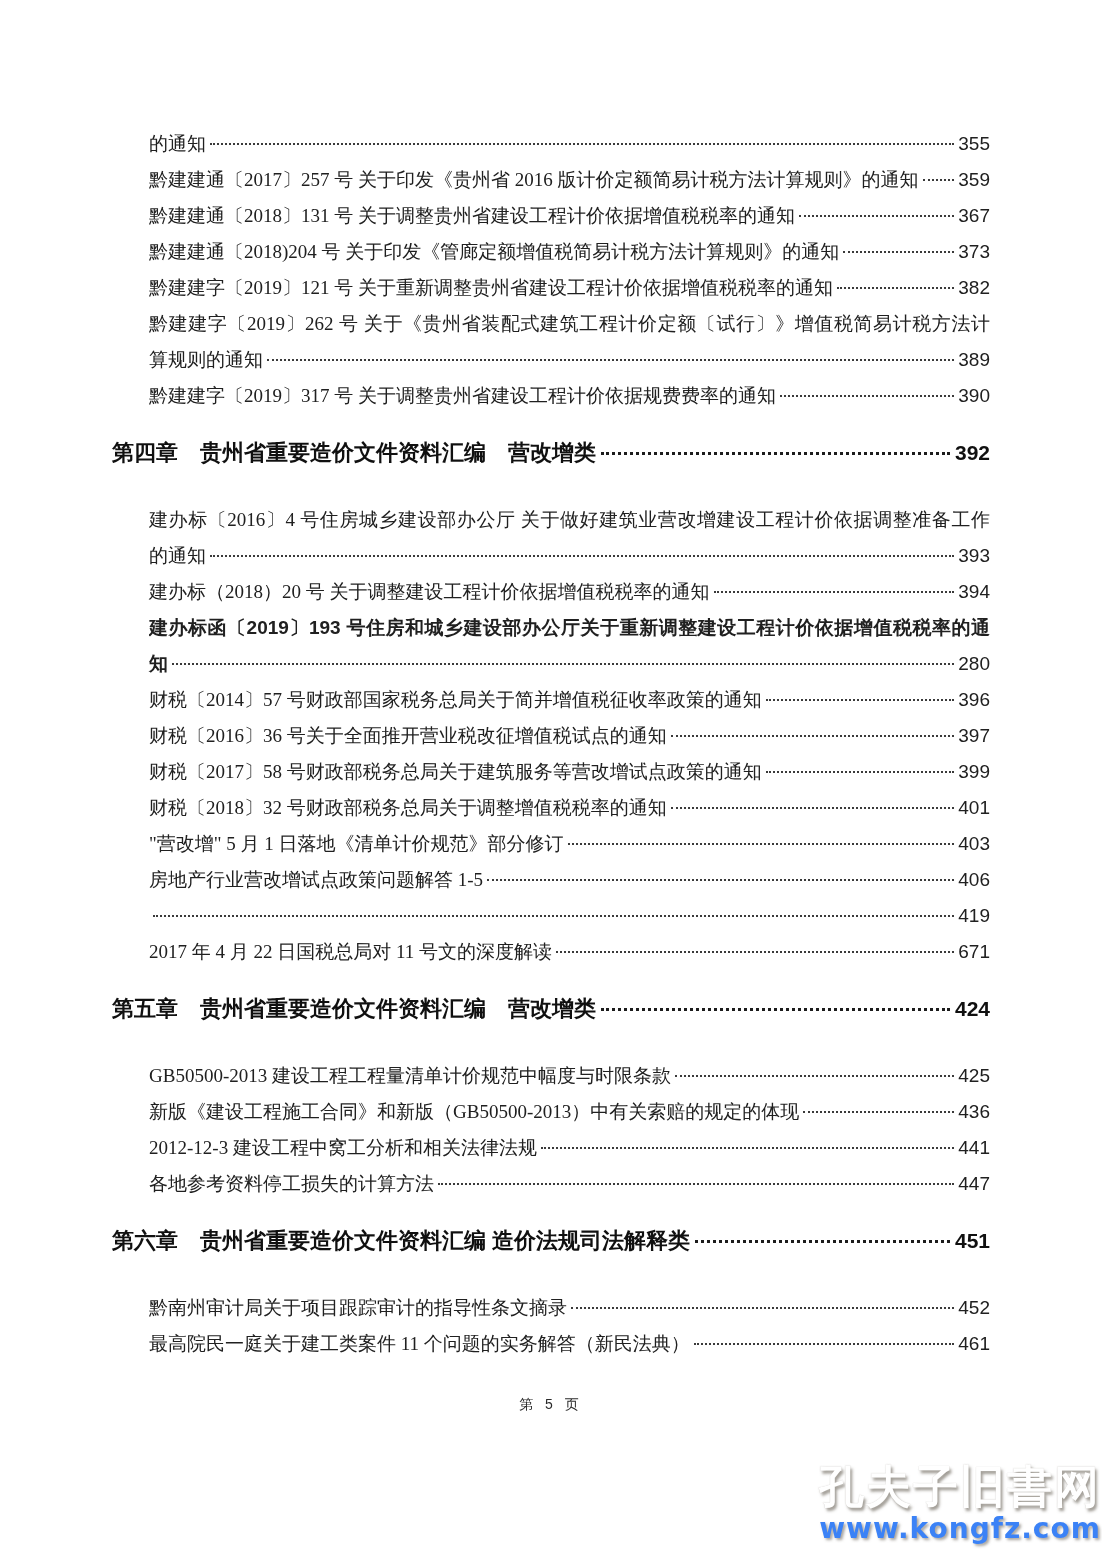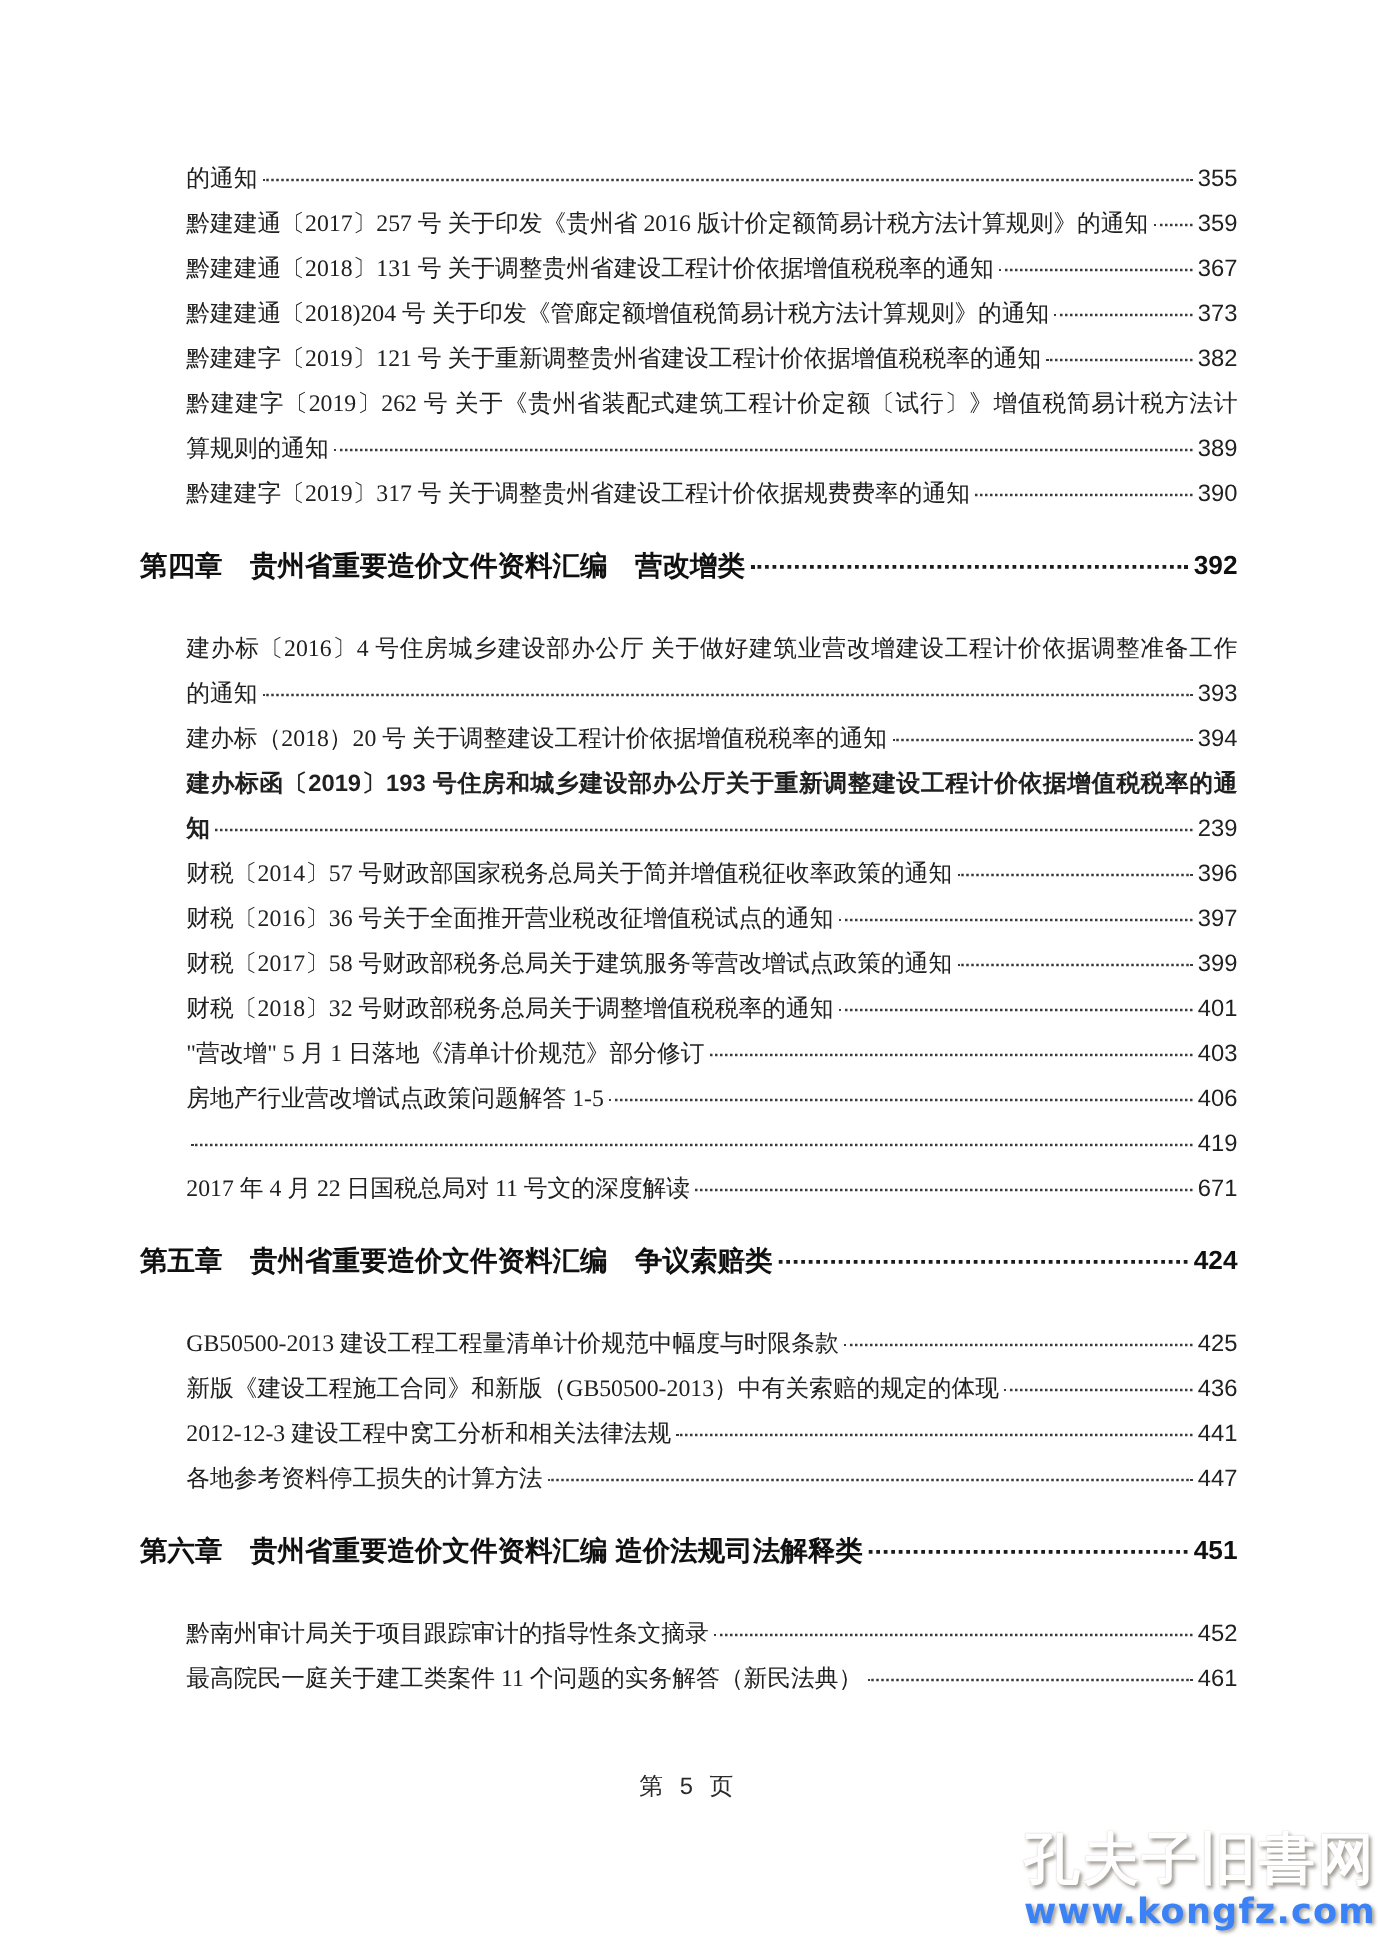--- a/index.html
+++ b/index.html
@@ -53,23 +53,23 @@
     font-family: "Liberation Sans", sans-serif;
     font-weight: 700;
     font-size: 22px;
     line-height: 42px;
     color: #101010;
   }
   .ch .dots { border-bottom: 3px dotted #1c1c1c; margin: 0 5px; }
   .ch .pg { font-size: 21px; font-weight: 700; }
 
   .footer {
-    margin-top: 54px;
+    margin-top: 34px;
     text-align: center;
-    font-size: 19px;
+    font-size: 14px;
     letter-spacing: 4px;
     color: #2a2a2a;
     font-family: "Liberation Sans", sans-serif;
   }
 
   
   .wm {
     position: absolute;
     right: 1px; bottom: 14px;
     text-align: center;
@@ -154,21 +154,21 @@
     <div class="e">
       <span class="t">建办标（2018）20 号 关于调整建设工程计价依据增值税税率的通知</span>
       <span class="dots"></span>
       <span class="pg">394</span>
     </div>
     <div class="e2 heiti">
       <div class="l1">建办标函〔2019〕193 号住房和城乡建设部办公厅关于重新调整建设工程计价依据增值税税率的通</div>
       <div class="row">
         <span class="t">知</span>
         <span class="dots"></span>
-        <span class="pg">239</span>
+        <span class="pg">280</span>
       </div>
     </div>
     <div class="e">
       <span class="t">财税〔2014〕57 号财政部国家税务总局关于简并增值税征收率政策的通知</span>
       <span class="dots"></span>
       <span class="pg">396</span>
     </div>
     <div class="e">
       <span class="t">财税〔2016〕36 号关于全面推开营业税改征增值税试点的通知</span>
       <span class="dots"></span>
@@ -198,21 +198,21 @@
       <span class="dots"></span>
       <span class="pg">419</span>
     </div>
     <div class="e">
       <span class="t">2017 年 4 月 22 日国税总局对 11 号文的深度解读</span>
       <span class="dots"></span>
       <span class="pg">671</span>
     </div>
 
     <div class="ch">
-      <span class="t">第五章　贵州省重要造价文件资料汇编　争议索赔类</span>
+      <span class="t">第五章　贵州省重要造价文件资料汇编　营改增类</span>
       <span class="dots"></span>
       <span class="pg">424</span>
     </div>
     <div class="e">
       <span class="t">GB50500-2013 建设工程工程量清单计价规范中幅度与时限条款</span>
       <span class="dots"></span>
       <span class="pg">425</span>
     </div>
     <div class="e">
       <span class="t">新版《建设工程施工合同》和新版（GB50500-2013）中有关索赔的规定的体现</span>

